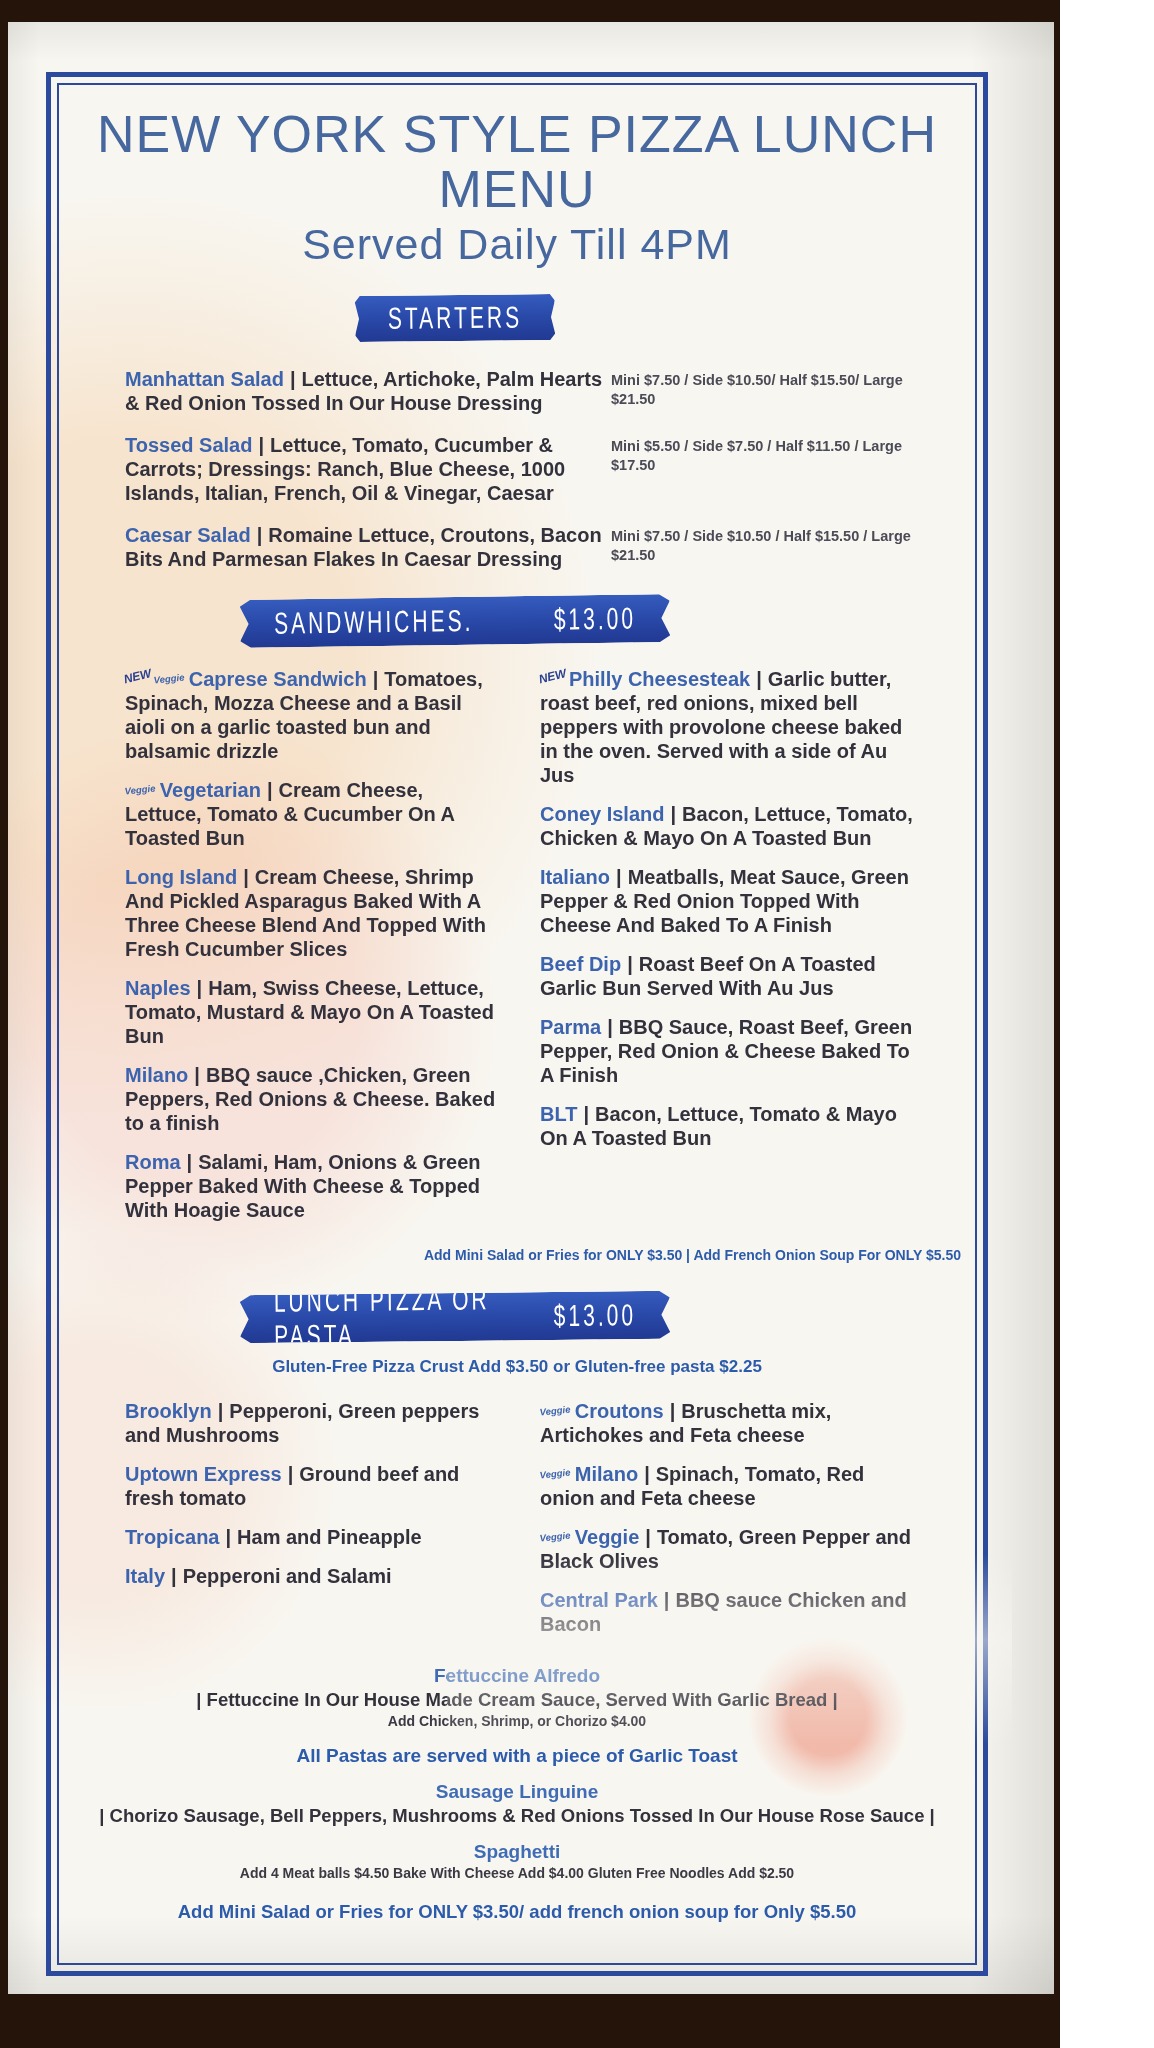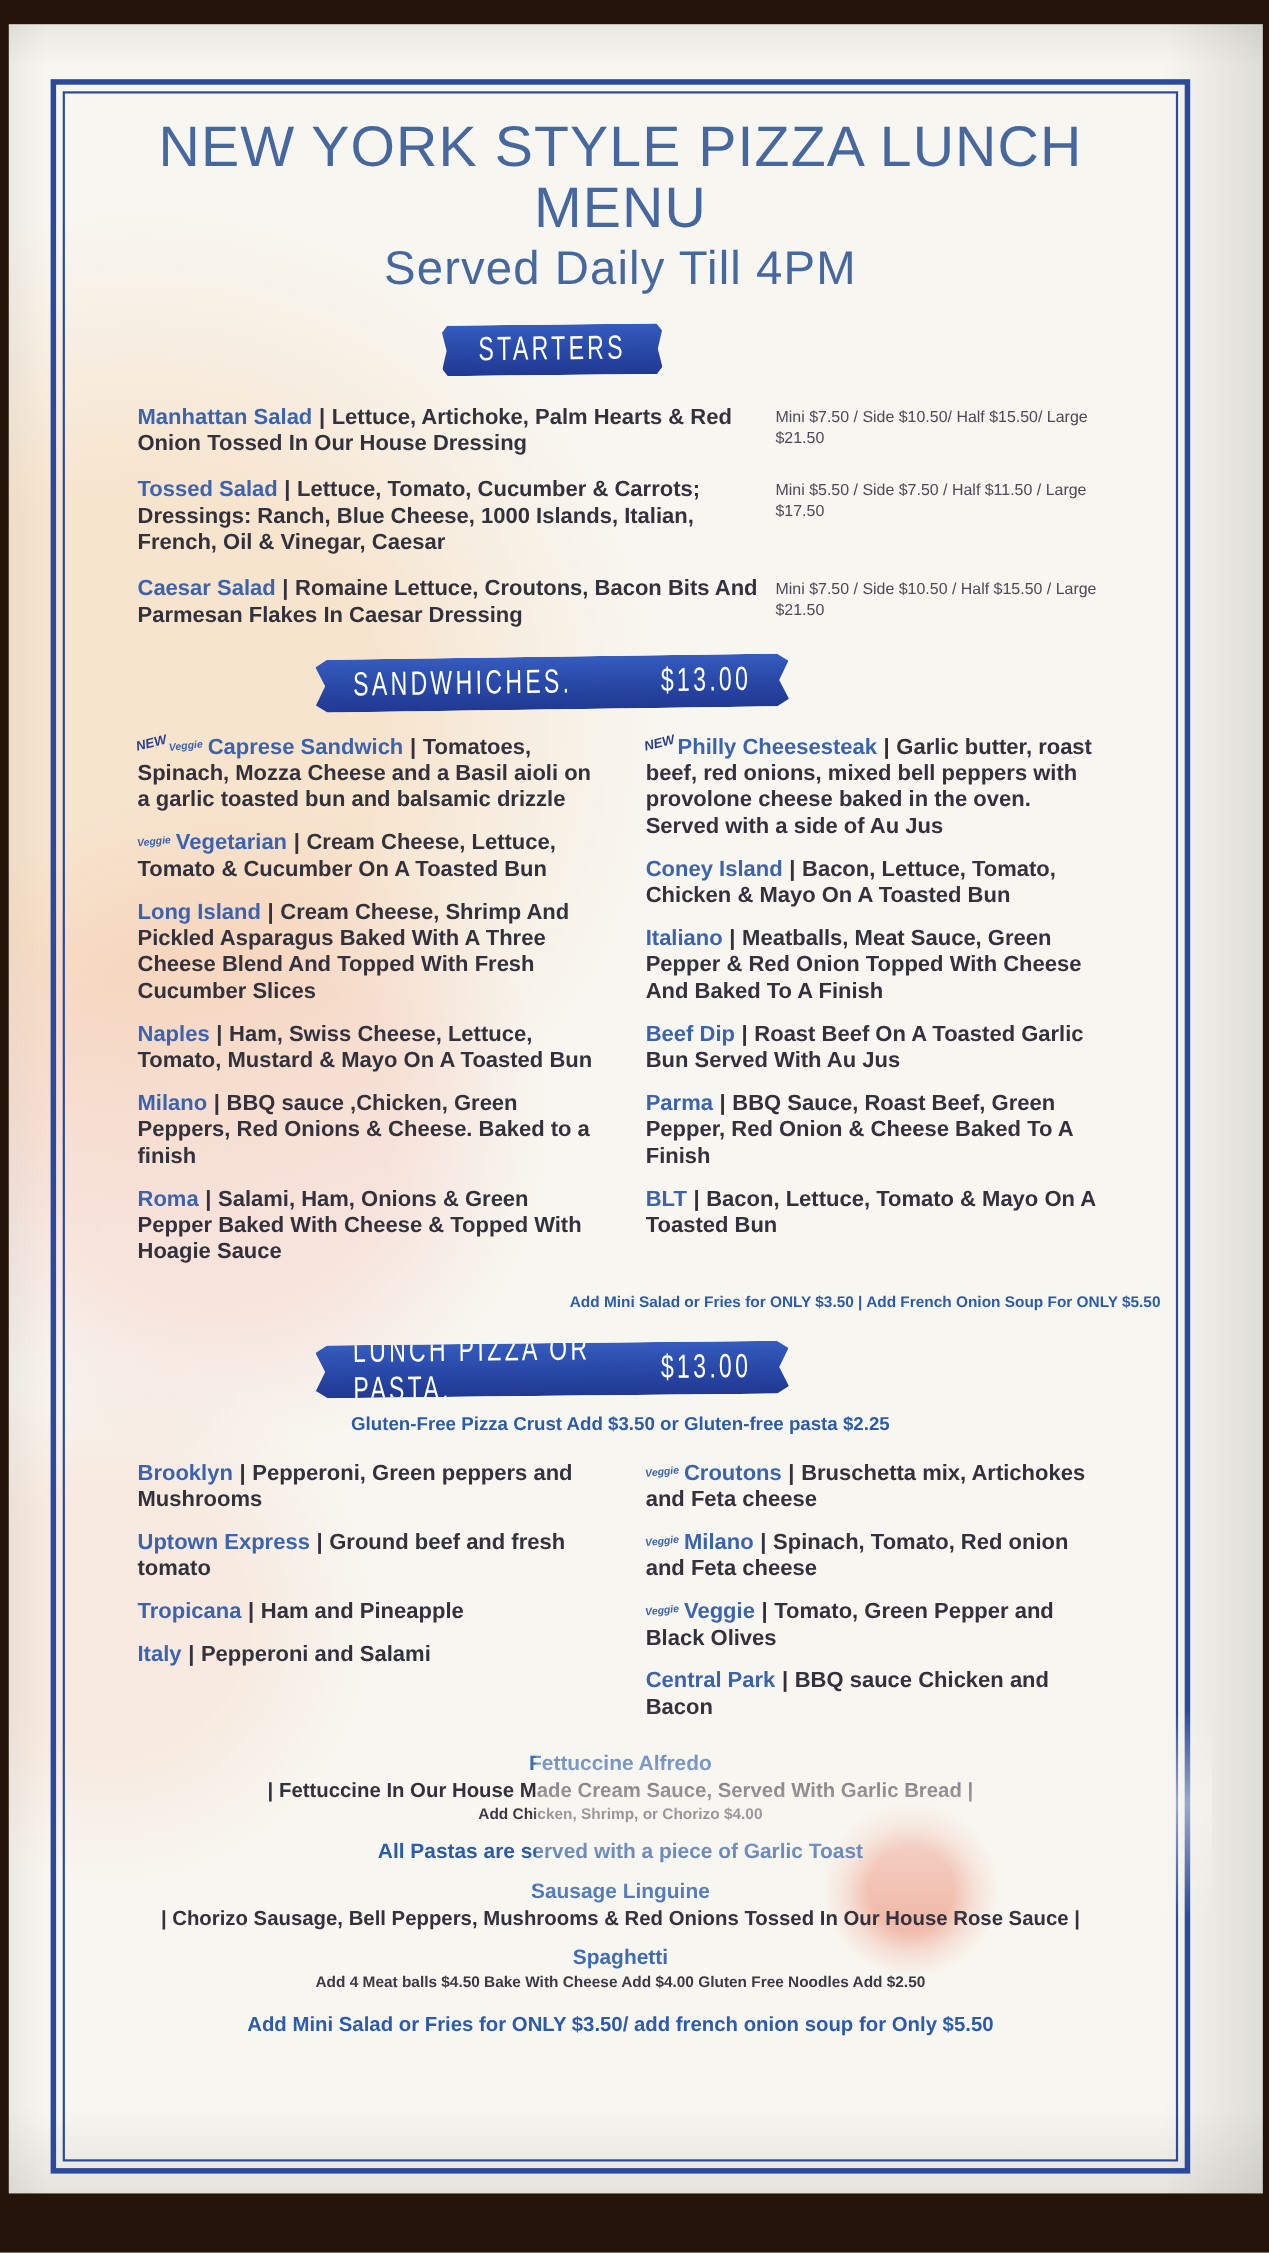--- a/index.html
+++ b/index.html
@@ -1,17 +1,17 @@
 <!DOCTYPE html>
 <html><head>
 <meta charset="utf-8">
 <style>
   html,body{margin:0;padding:0;}
   body{font-family:"Liberation Sans", sans-serif;}
-  .stage{position:relative;width:1154px;height:2048px;background:#241409;overflow:hidden;}
+  .stage{position:relative;width:1060px;height:2048px;background:#241409;overflow:hidden;}
   .paper{position:absolute;top:22px;left:8px;right:6px;bottom:54px;
     background:
       radial-gradient(circle at 820px 1695px, rgba(232,112,84,0.45) 0 38px, rgba(232,112,84,0.18) 58px, rgba(232,112,84,0) 80px),
       radial-gradient(circle at 120px 640px, rgba(244,186,126,0.30) 0 220px, rgba(244,186,126,0.14) 340px, rgba(244,186,126,0) 470px),
       radial-gradient(circle at 190px 1000px, rgba(243,160,150,0.22) 0 160px, rgba(243,160,150,0) 300px),
       radial-gradient(circle at 90px 1450px, rgba(243,170,140,0.16) 0 120px, rgba(243,170,140,0) 240px),
       linear-gradient(90deg, rgba(0,0,0,0.05), rgba(0,0,0,0) 3%, rgba(0,0,0,0) 92%, rgba(0,0,0,0.10)),
       linear-gradient(180deg, rgba(0,0,0,0.06), rgba(0,0,0,0) 2%, rgba(0,0,0,0) 96%, rgba(0,0,0,0.08)),
       #f8f6f0;
   }
@@ -33,21 +33,21 @@
   .ribbon-wide{width:430px;height:48px;font-size:21px;justify-content:space-between;padding:0 34px;box-sizing:border-box;}
   .ribbon-sand{margin-top:26px;transform:translateX(-62px) rotate(-0.8deg);}
   .ribbon-pizza{margin-top:30px;transform:translateX(-62px) rotate(-0.6deg);}
 
   .section{padding:0 48px 0 52px;}
   .iname{color:#3c63ae;font-weight:700;}
   .sep{color:#32313c;font-weight:700;margin:0 6px;}
   .idesc{color:#32313c;font-weight:700;}
   .menu-item{margin:0 0 15px;font-size:20px;line-height:1.2;}
   .starter{margin:0 0 18px;font-size:20px;line-height:1.2;}
-  .sprice{float:right;width:302px;font-size:14.5px;font-weight:400;color:#4b4a56;line-height:1.3;margin-top:4px;text-align:left;}
+  .sprice{float:right;width:302px;font-size:14.5px;font-weight:700;color:#4b4a56;line-height:1.3;margin-top:4px;text-align:left;}
   .starters-list{margin-top:26px;}
 
   .two-col{display:grid;grid-template-columns:1fr 1fr;column-gap:42px;margin-top:22px;}
   .badge-new{display:inline-block;font-style:italic;font-weight:700;font-size:12px;color:#2a3f8f;transform:rotate(-14deg) translateY(-6px);margin-right:1px;}
   .veggie{display:inline-block;font-style:italic;font-weight:700;font-size:9.5px;color:#3c63ae;transform:rotate(-6deg) translateY(-4px);margin-right:4px;}
 
   .addon{margin:10px 0 0;text-align:right;font-size:14px;font-weight:700;color:#2d5bab;}
   .gluten{margin:16px 0 0;text-align:center;font-size:17px;font-weight:700;color:#2d5bab;}
 
   .pasta-wrap{margin-top:14px;}

